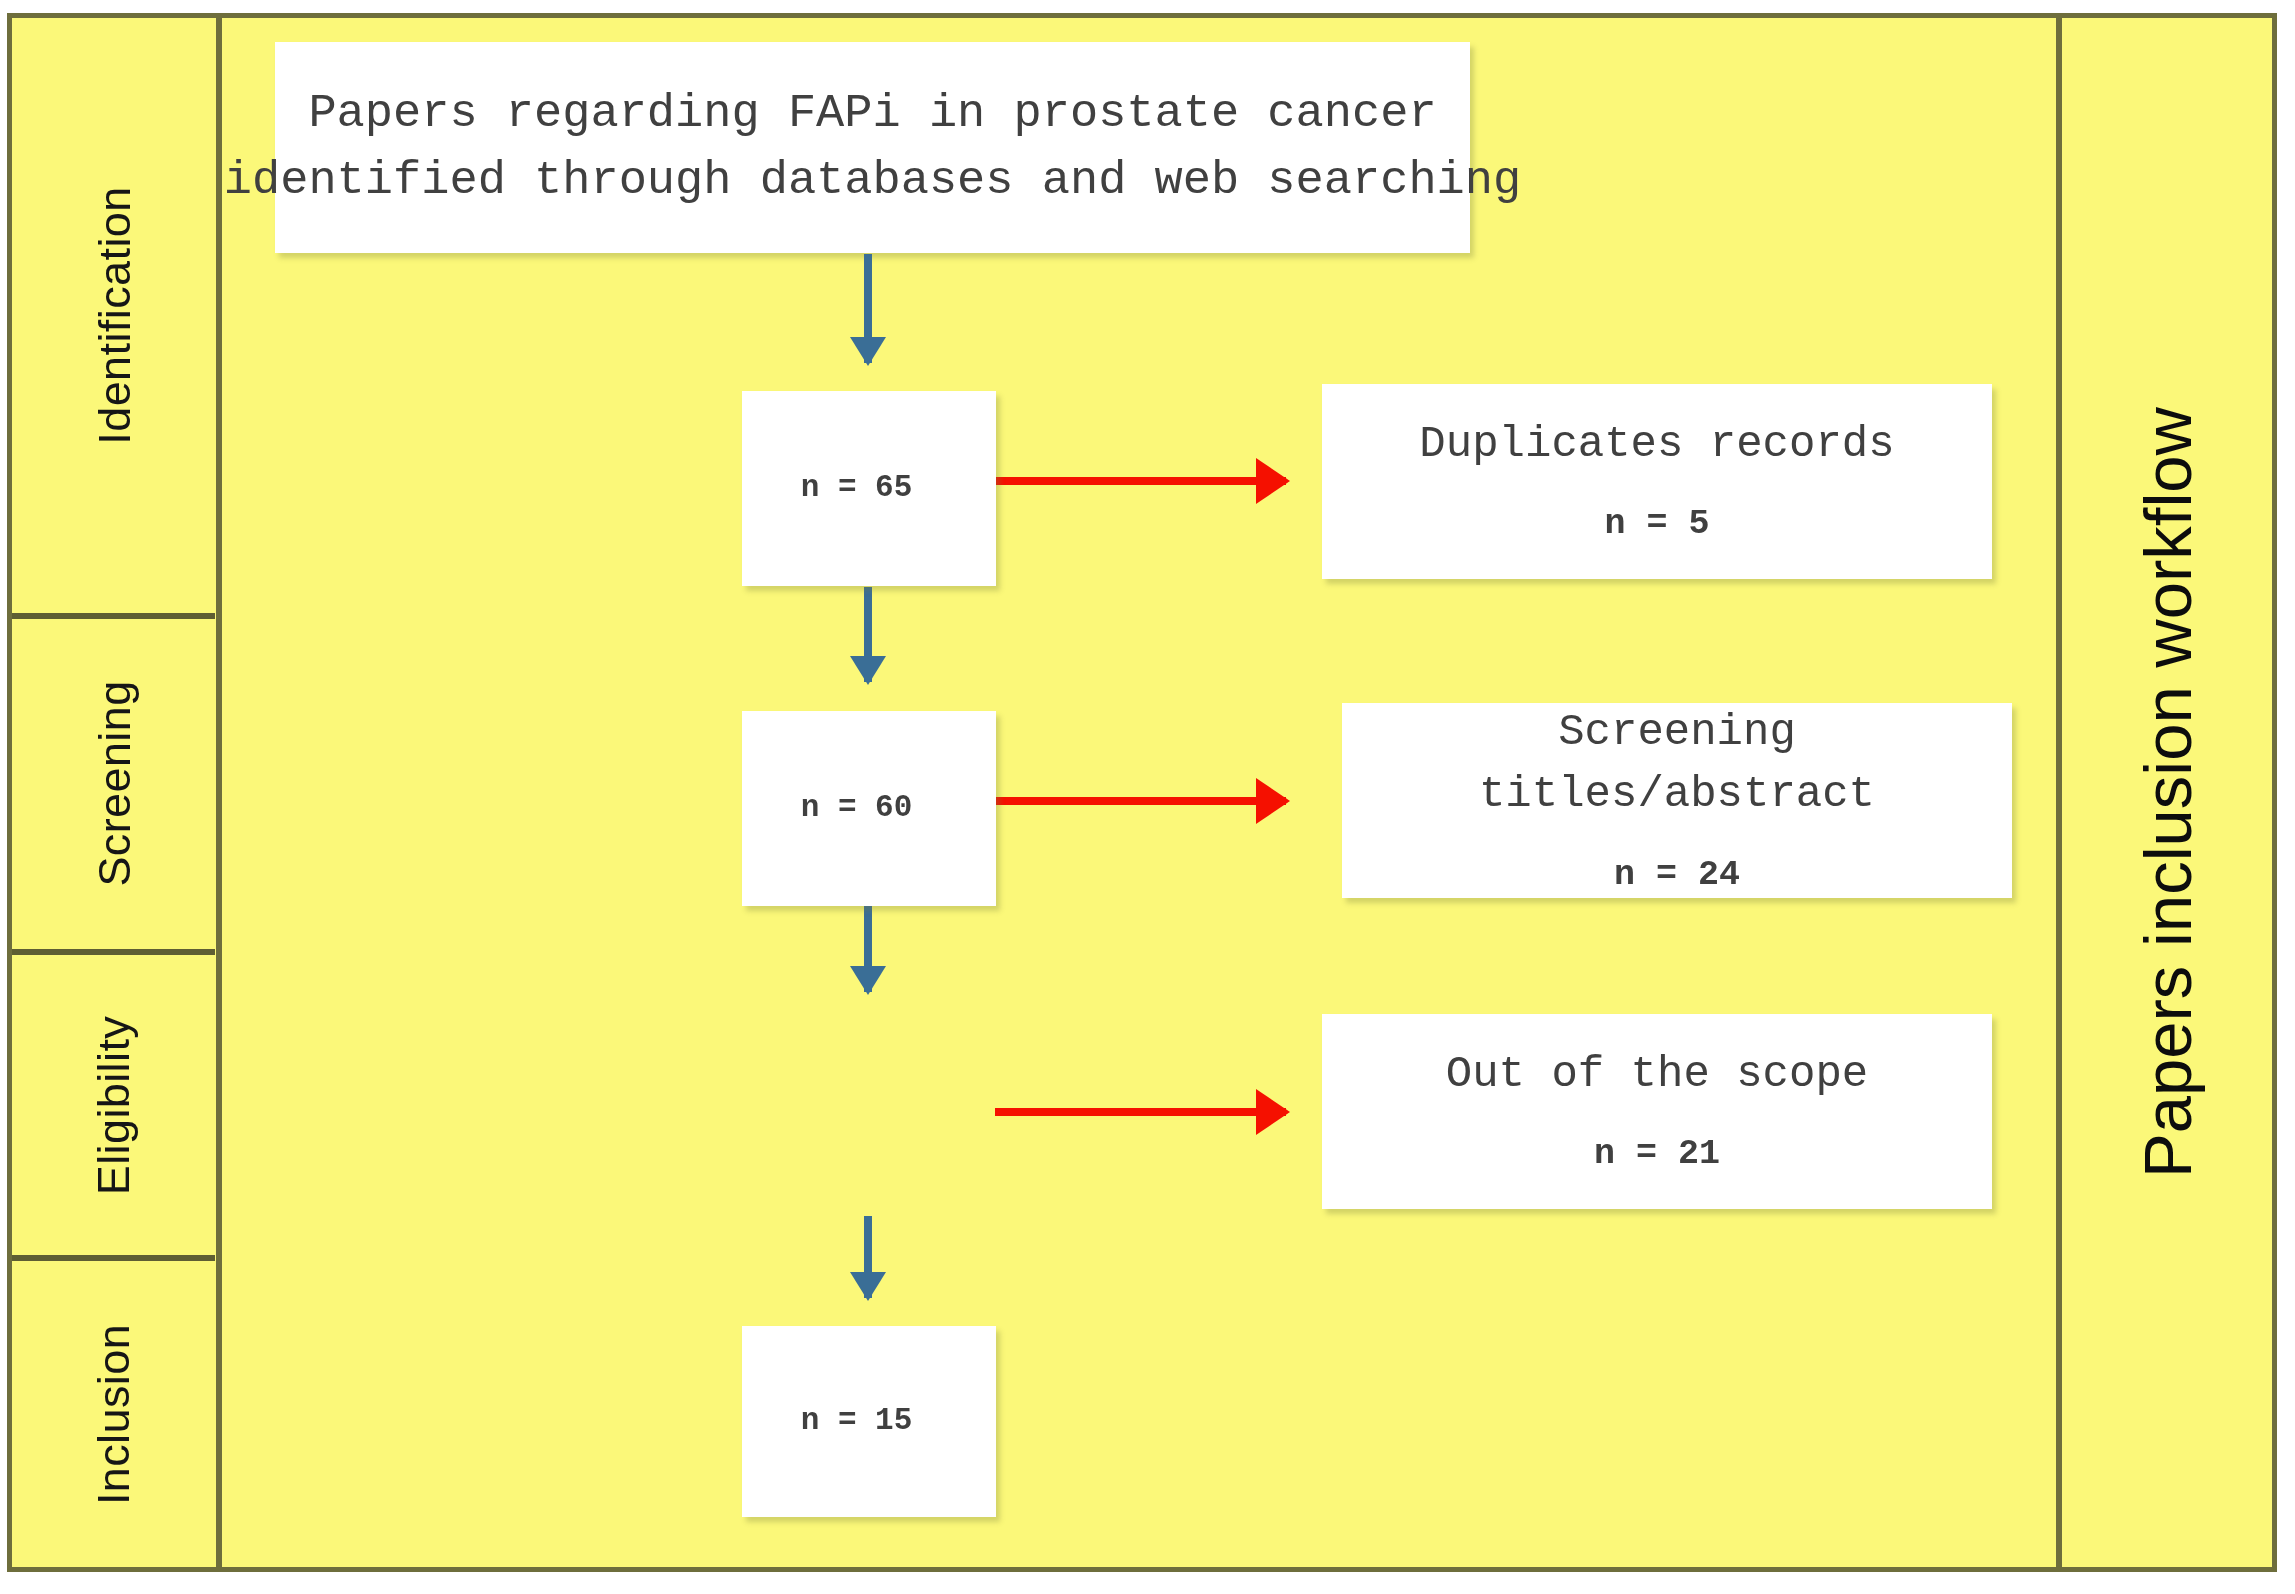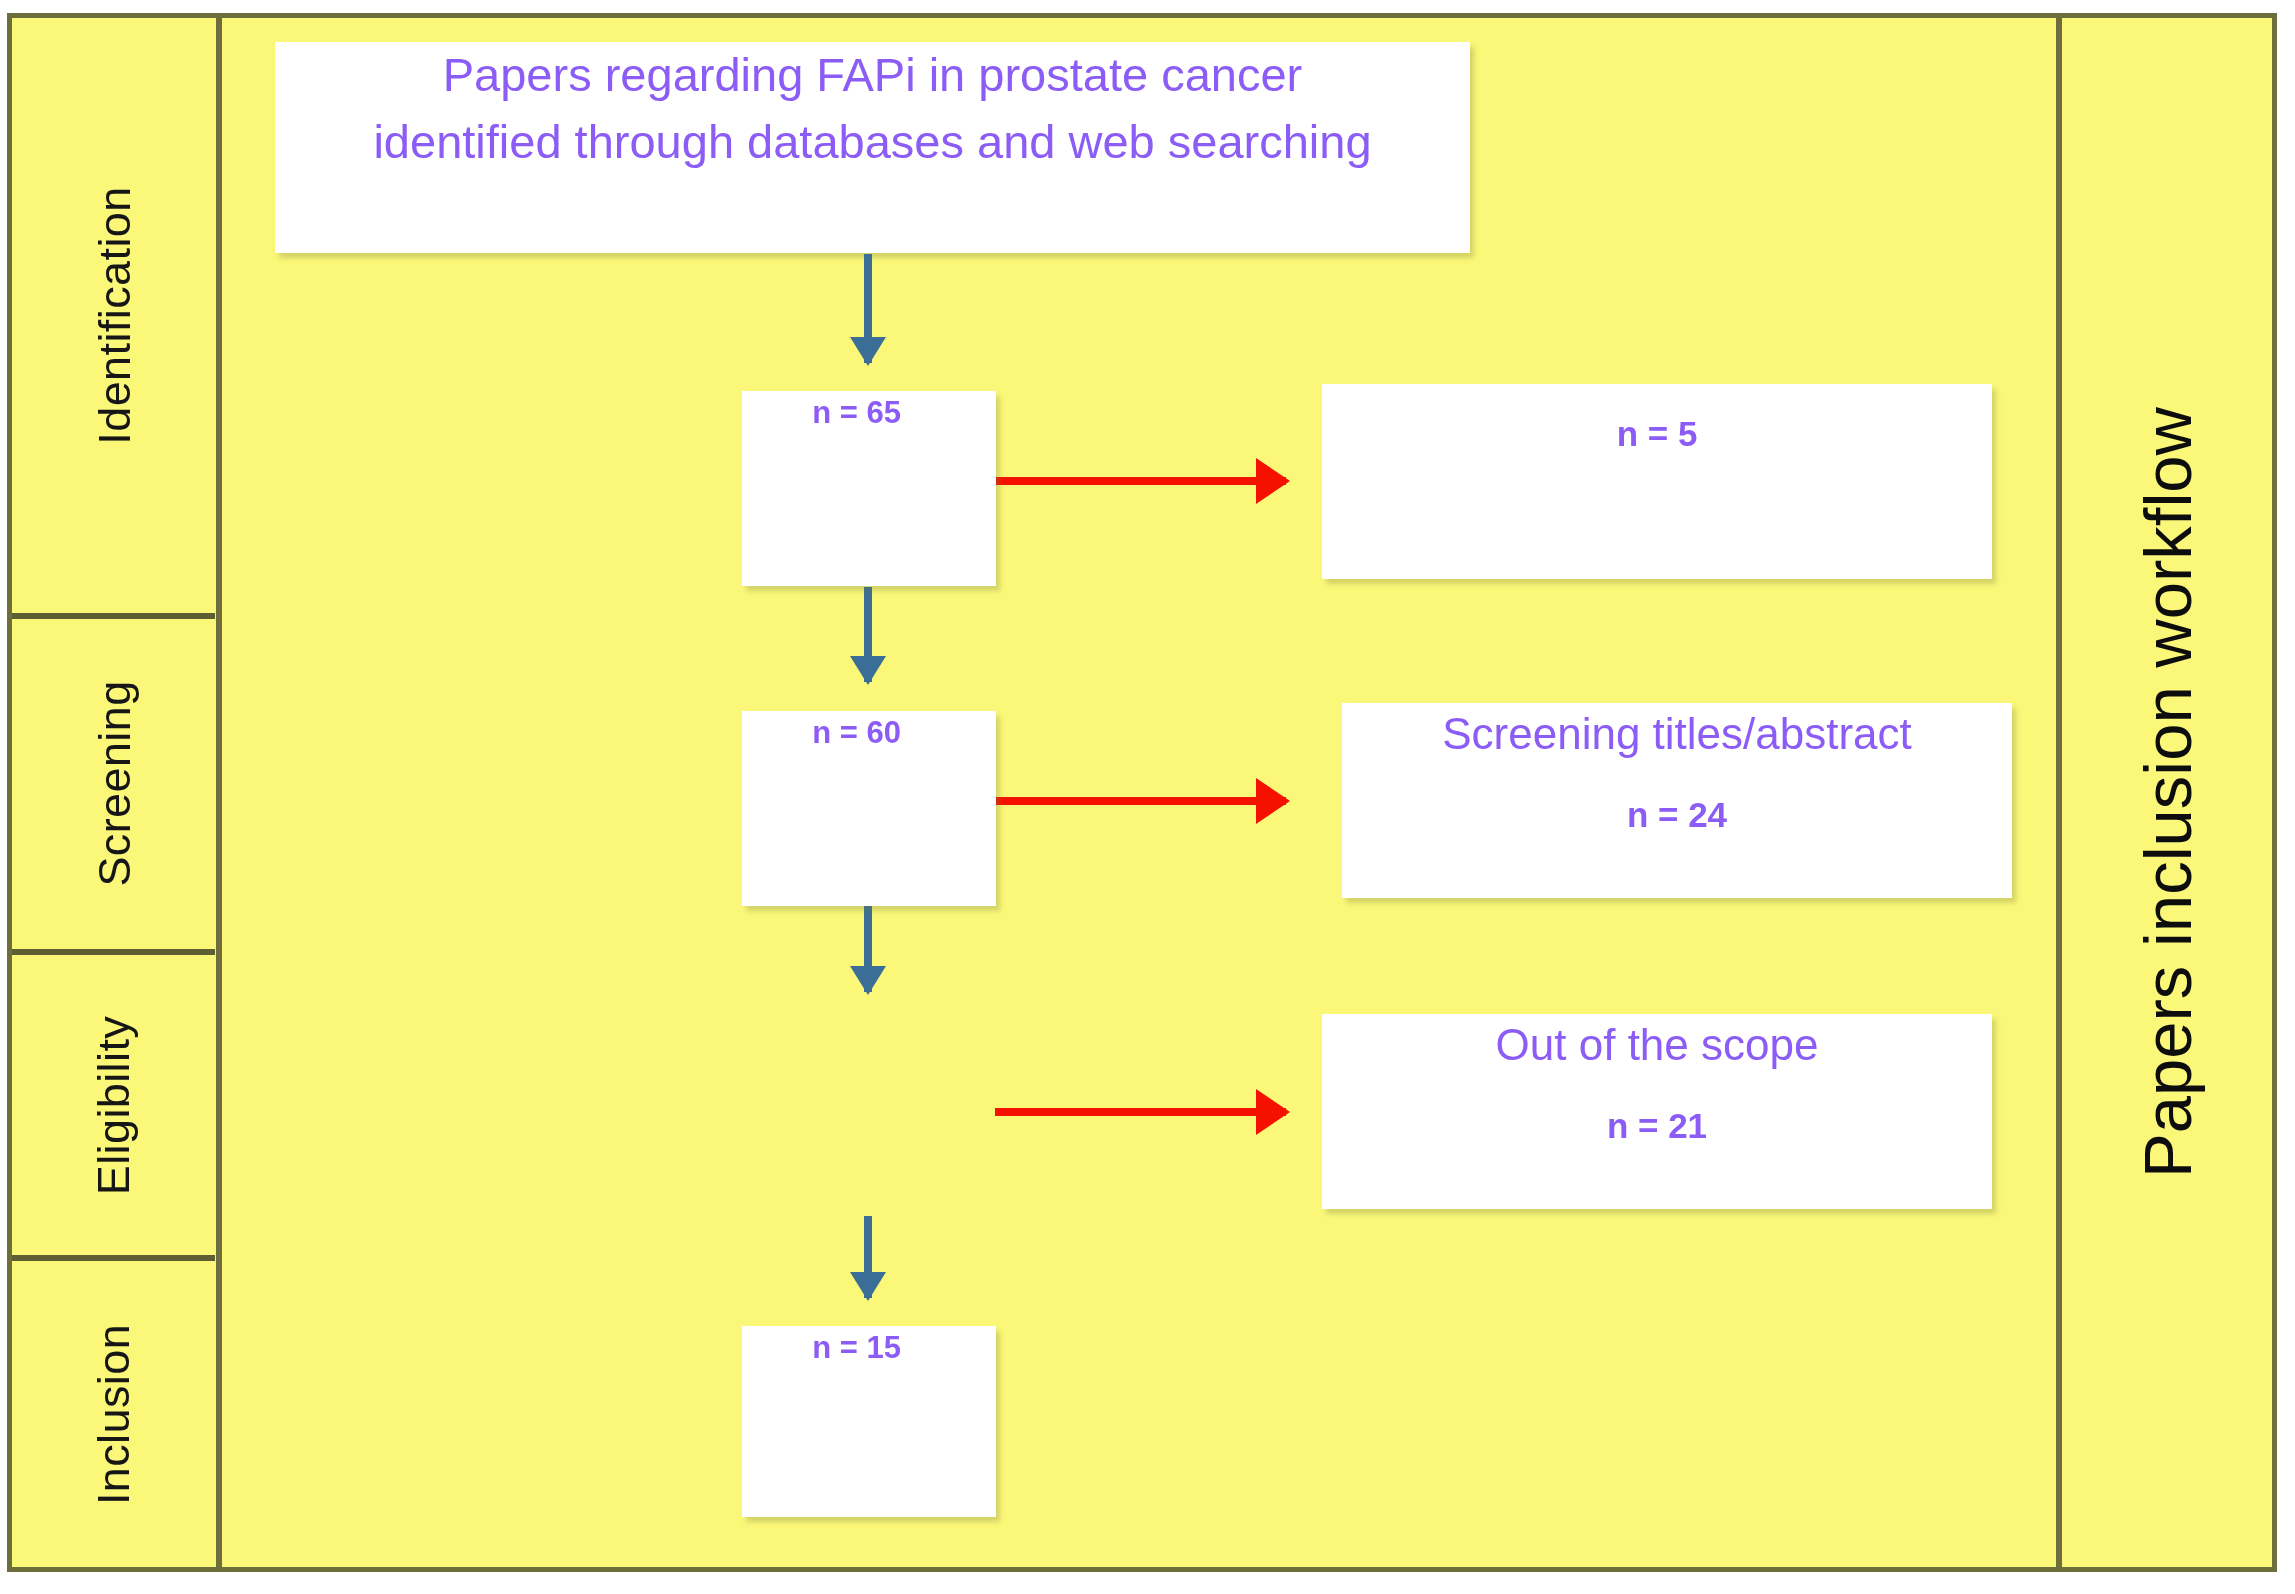--- a/index.html
+++ b/index.html
@@ -75,23 +75,24 @@
 
   
   .node{
     position:absolute;
     background:#FFFFFF;
     box-sizing:border-box;
     box-shadow:3.6px 5.1px 5.1px rgba(120,125,60,0.30);
     display:flex;
     flex-direction:column;
     align-items:center;
-    justify-content:flex-start;
+    justify-content:center;
     text-align:center;
-    color:#8b5cf6;
+    color:#404040;
+    font-family:Liberation Mono, monospace;
   }
   .node .line{ line-height:1.42; }
   .node .line.b{ font-weight:bold; }
 
   
   #node-header{
     left:275px; top:42px;
     width:1195px; height:211px;
     font-size:47px;
     padding:0 19px;
@@ -215,20 +216,21 @@
   <div class="node node-center" id="node-60">
     <span class="line b">n = 60</span>
   </div>
 
 
   <div class="node node-center" id="node-15">
     <span class="line b">n = 15</span>
   </div>
 
   <div class="node node-right" id="node-dup">
+    <span class="line">Duplicates records</span>
     <span class="line b">n = 5</span>
   </div>
 
   <div class="node node-right" id="node-scr">
     <span class="line">Screening titles/abstract</span>
     <span class="line b">n = 24</span>
   </div>
 
   <div class="node node-right" id="node-scope">
     <span class="line">Out of the scope</span>

